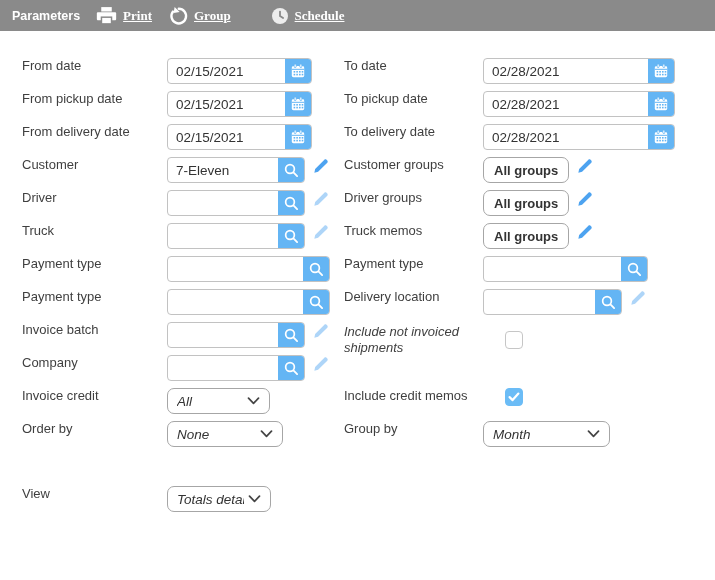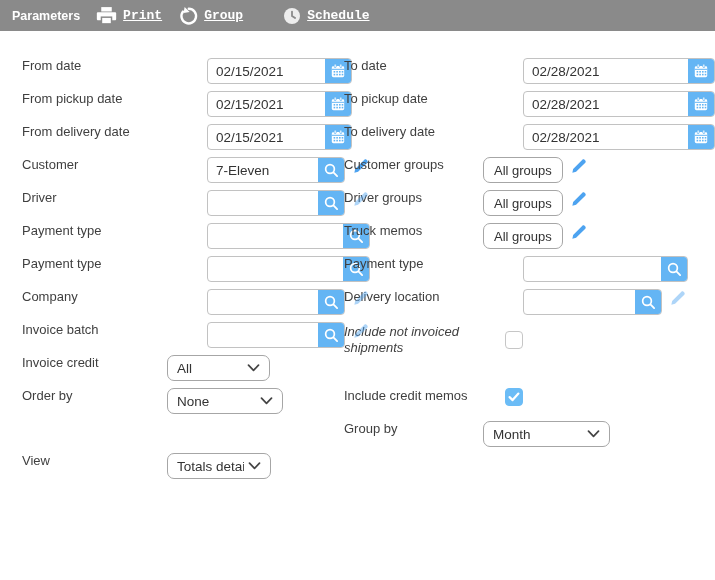--- a/index.html
+++ b/index.html
@@ -2,47 +2,47 @@
 <html><head>
 <meta charset="utf-8">
 <style>
   html,body{margin:0;padding:0;width:715px;height:580px;background:#fff;overflow:hidden;
     font-family:"Liberation Sans", sans-serif;}
   
   .toolbar{height:31px;background:#8a8a8a;display:flex;align-items:center;padding:0 12px;box-sizing:border-box;}
   .tb-title{color:#fff;font-weight:700;font-size:12.5px;}
   .tb-link{display:flex;align-items:center;gap:6px;margin-left:16px;cursor:pointer;background:none;border:0;padding:0;}
   .tb-link.sched{margin-left:40px;}
-  .tb-link .lnk{color:#fff;font-weight:700;font-size:13px;text-decoration:underline;font-family:Liberation Mono, monospace;}
+  .tb-link .lnk{color:#fff;font-weight:700;font-size:13px;text-decoration:underline;font-family:Liberation Serif, serif;}
   .tb-ico{display:flex;align-items:center;}
   
   .form{padding:27px 0 0 22px;}
   .cols{display:flex;}
   .col-left{width:322px;flex-shrink:0;}
   .col-right{width:371px;flex-shrink:0;}
   .row{height:33px;display:flex;align-items:flex-start;}
   .row.align-top{align-items:center;padding-top:2px;box-sizing:border-box;font-style:italic;}
   .spacer-l{height:32px;}
   .lbl{width:145px;flex-shrink:0;font-size:13px;color:#3f3f3f;line-height:1.2;padding-right:6px;box-sizing:border-box;}
   .col-right .lbl{width:139px;}
   
   .field{display:flex;align-items:stretch;height:26px;border:1px solid #c2c2c2;border-radius:4px;
-    background:#fff;box-sizing:border-box;overflow:hidden;flex-shrink:0;margin-left:40px;}
+    background:#fff;box-sizing:border-box;overflow:hidden;flex-shrink:0;}
   .txt{border:0;outline:0;flex:1;min-width:0;padding:0 4px 0 8px;font-size:13.5px;color:#333;
     font-family:"Liberation Sans", sans-serif;background:transparent;}
   .bluebtn{width:26px;flex-shrink:0;background:#64b5f4;border:0;display:flex;align-items:center;
     justify-content:center;padding:0;cursor:pointer;}
   .w145{width:145px}.w167{width:192px}.w138{width:138px}.w163{width:163px}.w165{width:165px}.w139{width:139px}
   .pencil{margin-left:7px;background:none;border:0;padding:0;display:flex;align-items:center;cursor:pointer;}
   .pencil.faded{opacity:.45;cursor:default;}
   .groupbtn{height:26px;padding:0 10px;background:#fff;border:1px solid #a6a6a6;border-radius:7px;
-    font-weight:400;font-size:13px;color:#333;cursor:pointer;font-family:inherit;box-sizing:border-box;}
+    font-weight:700;font-size:13px;color:#333;cursor:pointer;font-family:inherit;box-sizing:border-box;}
   .select{box-sizing:border-box;height:26px;border:1px solid #a6a6a6;border-radius:7px;background:#fff;
     display:flex;align-items:center;padding:0 9px;font-size:13.5px;color:#333;cursor:pointer;flex-shrink:0;}
-  .select .sv{flex:1;white-space:nowrap;overflow:hidden;}
+  .select .sv{flex:1;white-space:nowrap;overflow:hidden;font-style:italic;}
   .select .chev{display:flex;align-items:center;margin-left:4px;}
   .w103{width:103px}.w124{width:116px}.w127{width:127px}.w104{width:104px}
   .checkbox{width:18px;height:18px;border:1px solid #c6c6c6;border-radius:4px;background:#fff;
     box-sizing:border-box;cursor:pointer;display:flex;align-items:center;justify-content:center;
     margin-left:22px;flex-shrink:0;padding:0;}
   .checkbox .ck{display:none;}
   .checkbox.checked{background:#6bbcf6;border-color:#6bbcf6;}
   .checkbox.checked .ck{display:block;}
 </style>
 </head>
@@ -203,20 +203,41 @@
       </div>
       <button class="pencil faded">
         <span class="tb-ico">
               <svg width="18" height="18" viewBox="0 0 16 16">
                 <path fill="#4da3f0" d="M2.1 13.9l.7-3.3 8.2-8.2c.5-.5 1.4-.5 1.9 0l.7.7c.5.5.5 1.4 0 1.9l-8.2 8.2-3.3.7z"></path>
               </svg>
             </span>
       </button>
     </div>
 
+    <div class="row">
+      <div class="lbl">Truck</div>
+      <div class="field w138">
+        <input class="txt" value="" style="">
+        <button class="bluebtn">
+          <span class="tb-ico">
+                <svg width="17" height="17" viewBox="0 0 16 16" fill="none">
+                  <circle cx="6.6" cy="6.6" r="4.1" stroke="#fff" stroke-width="1.6"></circle>
+                  <path d="M9.8 9.8 13.3 13.3" stroke="#fff" stroke-width="1.7" stroke-linecap="round"></path>
+                </svg>
+              </span>
+        </button>
+      </div>
+      <button class="pencil faded">
+        <span class="tb-ico">
+              <svg width="18" height="18" viewBox="0 0 16 16">
+                <path fill="#4da3f0" d="M2.1 13.9l.7-3.3 8.2-8.2c.5-.5 1.4-.5 1.9 0l.7.7c.5.5.5 1.4 0 1.9l-8.2 8.2-3.3.7z"></path>
+              </svg>
+            </span>
+      </button>
+    </div>
 
     <div class="row">
       <div class="lbl">Payment type</div>
       <div class="field w163">
         <input class="txt" value="" style="">
         <button class="bluebtn">
           <span class="tb-ico">
                 <svg width="17" height="17" viewBox="0 0 16 16" fill="none">
                   <circle cx="6.6" cy="6.6" r="4.1" stroke="#fff" stroke-width="1.6"></circle>
                   <path d="M9.8 9.8 13.3 13.3" stroke="#fff" stroke-width="1.7" stroke-linecap="round"></path>
@@ -235,43 +256,43 @@
                 <svg width="17" height="17" viewBox="0 0 16 16" fill="none">
                   <circle cx="6.6" cy="6.6" r="4.1" stroke="#fff" stroke-width="1.6"></circle>
                   <path d="M9.8 9.8 13.3 13.3" stroke="#fff" stroke-width="1.7" stroke-linecap="round"></path>
                 </svg>
               </span>
         </button>
       </div>
     </div>
 
     <div class="row">
+      <div class="lbl">Invoice batch</div>
+      <div class="field w138">
+        <input class="txt" value="" style="">
+        <button class="bluebtn">
+          <span class="tb-ico">
+                <svg width="17" height="17" viewBox="0 0 16 16" fill="none">
+                  <circle cx="6.6" cy="6.6" r="4.1" stroke="#fff" stroke-width="1.6"></circle>
+                  <path d="M9.8 9.8 13.3 13.3" stroke="#fff" stroke-width="1.7" stroke-linecap="round"></path>
+                </svg>
+              </span>
+        </button>
+      </div>
+      <button class="pencil faded">
+        <span class="tb-ico">
+              <svg width="18" height="18" viewBox="0 0 16 16">
+                <path fill="#4da3f0" d="M2.1 13.9l.7-3.3 8.2-8.2c.5-.5 1.4-.5 1.9 0l.7.7c.5.5.5 1.4 0 1.9l-8.2 8.2-3.3.7z"></path>
+              </svg>
+            </span>
+      </button>
+    </div>
+
+    <div class="row">
       <div class="lbl">Company</div>
-      <div class="field w138">
-        <input class="txt" value="" style="">
-        <button class="bluebtn">
-          <span class="tb-ico">
-                <svg width="17" height="17" viewBox="0 0 16 16" fill="none">
-                  <circle cx="6.6" cy="6.6" r="4.1" stroke="#fff" stroke-width="1.6"></circle>
-                  <path d="M9.8 9.8 13.3 13.3" stroke="#fff" stroke-width="1.7" stroke-linecap="round"></path>
-                </svg>
-              </span>
-        </button>
-      </div>
-      <button class="pencil faded">
-        <span class="tb-ico">
-              <svg width="18" height="18" viewBox="0 0 16 16">
-                <path fill="#4da3f0" d="M2.1 13.9l.7-3.3 8.2-8.2c.5-.5 1.4-.5 1.9 0l.7.7c.5.5.5 1.4 0 1.9l-8.2 8.2-3.3.7z"></path>
-              </svg>
-            </span>
-      </button>
-    </div>
-
-    <div class="row">
-      <div class="lbl">Invoice batch</div>
       <div class="field w138">
         <input class="txt" value="" style="">
         <button class="bluebtn">
           <span class="tb-ico">
                 <svg width="17" height="17" viewBox="0 0 16 16" fill="none">
                   <circle cx="6.6" cy="6.6" r="4.1" stroke="#fff" stroke-width="1.6"></circle>
                   <path d="M9.8 9.8 13.3 13.3" stroke="#fff" stroke-width="1.7" stroke-linecap="round"></path>
                 </svg>
               </span>
         </button>

